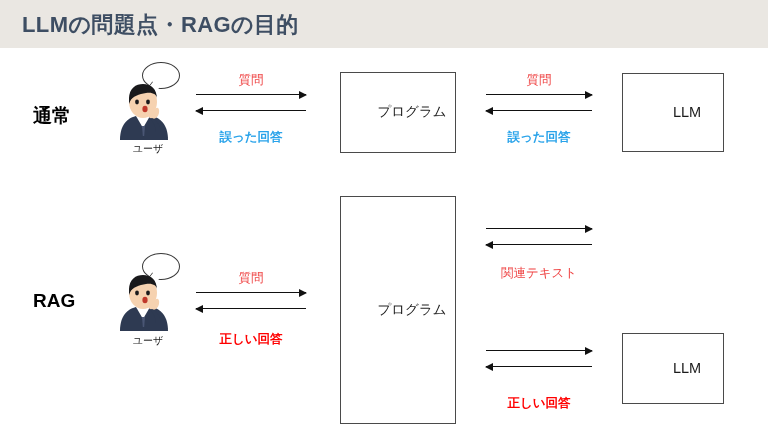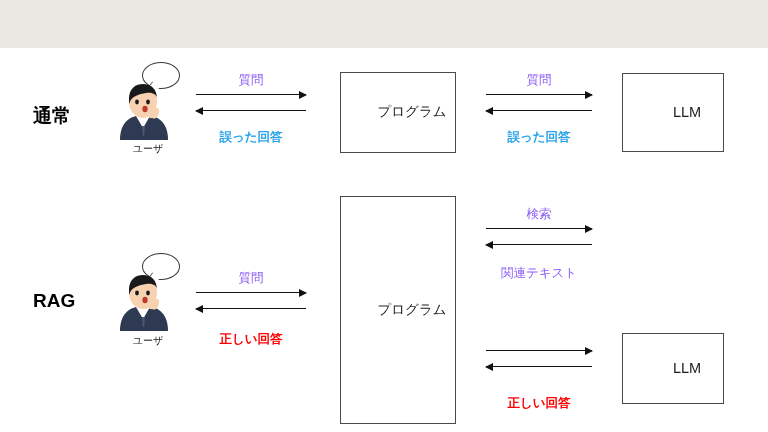--- a/index.html
+++ b/index.html
@@ -118,21 +118,21 @@
   #box-llm-rag        { left: 622px; top: 333px; width: 102px; height: 71px; font-size: 14.5px; }
 
   
   .arrow-group { position: absolute; }
   .arrow-group .lbl {
     position: absolute;
     width: 100%;
     text-align: center;
     font-size: 12.5px;
     white-space: nowrap;
-    color: #8b5cf6;
+    color: #ef4444;
   }
   .arrow-group .lbl.top-lbl { top: 0px; }
   .arrow-group .lbl.bot-lbl { bottom: 0px; }
   .arrow-group .lbl.blue { color: #29A3EA; font-weight: bold; }
   .arrow-group .lbl.red  { color: #FF0000; font-weight: bold; }
 
   .arrow {
     position: absolute;
     left: 0;
     width: 100%;
@@ -165,20 +165,21 @@
   #ag-user-prog-rag    { left: 196px; top: 270px; width: 110px; height: 78px; }
   #ag-prog-refdoc      { left: 486px; top: 206px; width: 106px; height: 76px; }
   #ag-prog-llm-rag     { left: 486px; top: 328px; width: 106px; height: 84px; }
 </style>
 </head>
 <body>
 
 <div class="slide">
 
   <div class="header-bar"></div>
+  <div class="header-title">LLMの問題点・RAGの目的</div>
 
   <div class="row-label normal">通常</div>
 
   <div class="person top">
     <div class="bubble"></div>
     <svg class="fig" viewBox="0 0 62 60" xmlns="http://www.w3.org/2000/svg">
       <path d="M8 60 C8 44 16 38 24 36 L40 36 C48 38 56 44 56 60 Z" fill="#2E3A52"></path>
       <path d="M24 36 L31 48 L38 36 L34 34 L28 34 Z" fill="#FFFFFF"></path>
       <path d="M30 46 L33 46 L32.2 56 L30.8 56 Z" fill="#4A5674"></path>
       <ellipse cx="31" cy="22" rx="14" ry="16" fill="#F6D2B0"></ellipse>
@@ -240,21 +241,20 @@
     <div class="arrow right"></div>
     <div class="arrow left"></div>
     <div class="lbl bot-lbl red">正しい回答</div>
   </div>
 
   <div class="node-box" id="box-program-rag">
     <span class="box-label">プログラム</span>
   </div>
 
   <div class="arrow-group" id="ag-prog-refdoc">
-    <div class="lbl top-lbl">検索</div>
     <div class="arrow right"></div>
     <div class="arrow left"></div>
     <div class="lbl bot-lbl">関連テキスト</div>
   </div>
 
 
   <div class="arrow-group" id="ag-prog-llm-rag">
     <div class="arrow right"></div>
     <div class="arrow left"></div>
     <div class="lbl bot-lbl red">正しい回答</div>

